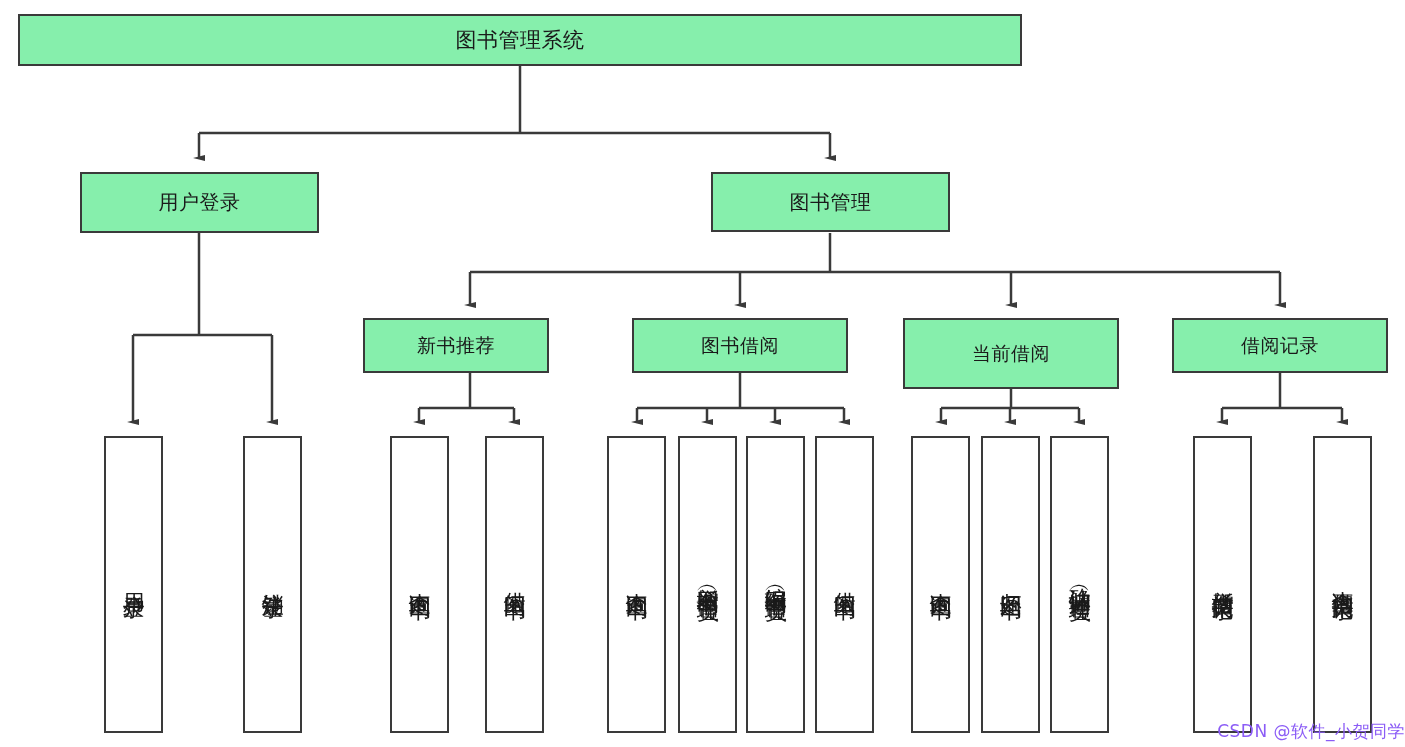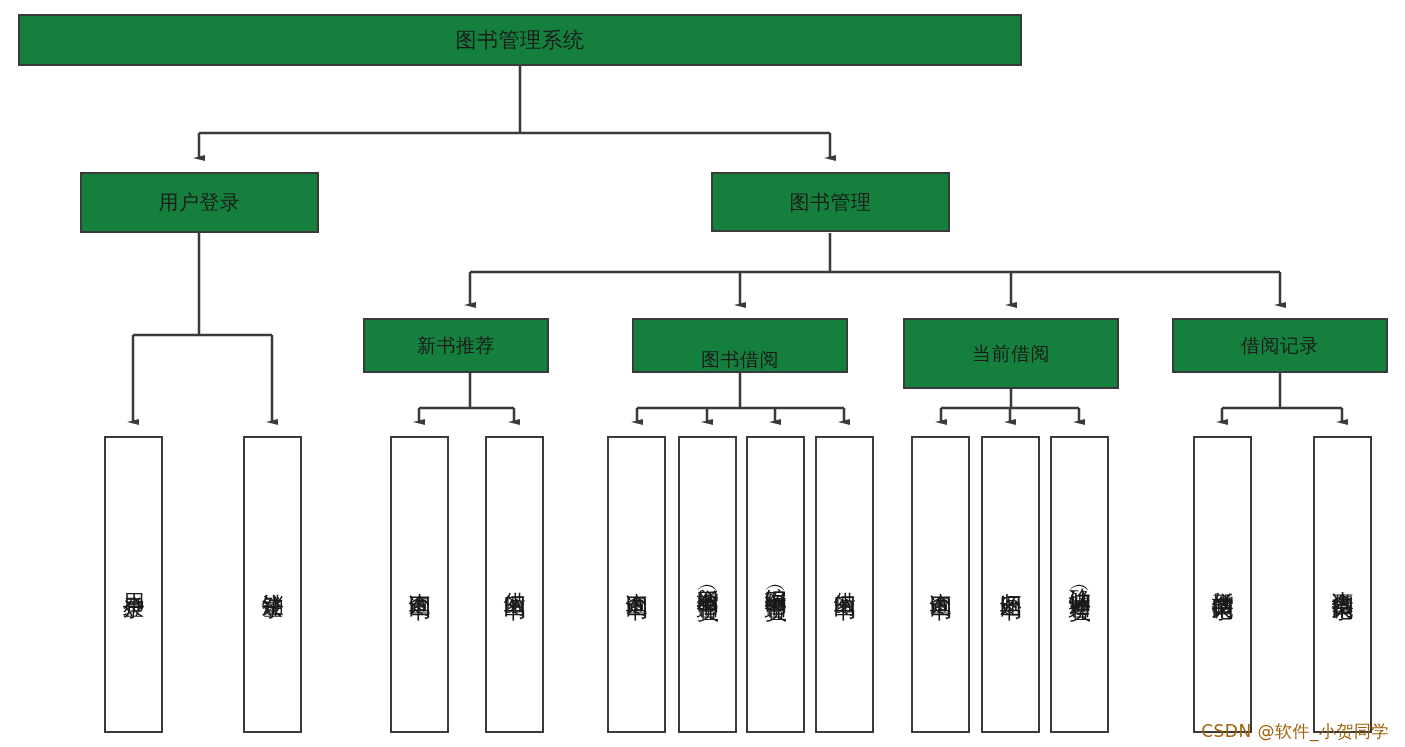--- a/index.html
+++ b/index.html
@@ -8,21 +8,21 @@
     background:#ffffff;
     font-family:"DejaVu Sans","Liberation Sans",sans-serif;
     overflow:hidden;
   }
   #canvas{position:relative;width:1405px;height:747px;}
   svg#edges{position:absolute;left:0;top:0;width:1405px;height:747px;}
 
   .node{
     position:absolute;
     box-sizing:border-box;
-    background:#15803d;
+    background:#86efac;
     border:2px solid #3a3a3a;
     display:flex;
     align-items:center;
     justify-content:center;
     color:#1a1a1a;
   }
   .node .lbl{
     font-size:20px;
     line-height:1.15;
     letter-spacing:0.5px;
@@ -51,24 +51,24 @@
     line-height:1.12;
     letter-spacing:2px;
     color:#1a1a1a;
     white-space:nowrap;
   }
   .leaf.mid .vlbl{margin-top:78px;}
   .leaf.top .vlbl{margin-top:6px;}
 
   #watermark{
     position:absolute;
-    right:16px;
+    right:0;
     bottom:4px;
     font-size:17px;
-    color:#a16207;
+    color:#8b5cf6;
     letter-spacing:0.5px;
     white-space:nowrap;
     pointer-events:none;
   }
 </style>
 </head>
 <body>
 
 <div id="canvas">
 
@@ -129,21 +129,21 @@
   <div class="node lvl1" style="left:80px;top:172px;width:239px;height:61px;">
     <span class="lbl">用户登录</span>
   </div>
   <div class="node lvl1" style="left:711px;top:172px;width:239px;height:60px;">
     <span class="lbl">图书管理</span>
   </div>
 
   <div class="node lvl2" style="left:363px;top:318px;width:186px;height:55px;">
     <span class="lbl">新书推荐</span>
   </div>
-  <div class="node lvl2" style="left:632px;top:318px;width:216px;height:55px;align-items:flex-end;">
+  <div class="node lvl2" style="left:632px;top:318px;width:216px;height:55px;">
     <span class="lbl">图书借阅</span>
   </div>
   <div class="node lvl2" style="left:903px;top:318px;width:216px;height:71px;">
     <span class="lbl">当前借阅</span>
   </div>
   <div class="node lvl2" style="left:1172px;top:318px;width:216px;height:55px;">
     <span class="lbl">借阅记录</span>
   </div>
 
   <div class="leaf mid" style="left:104px;top:436px;width:59px;height:297px;">

